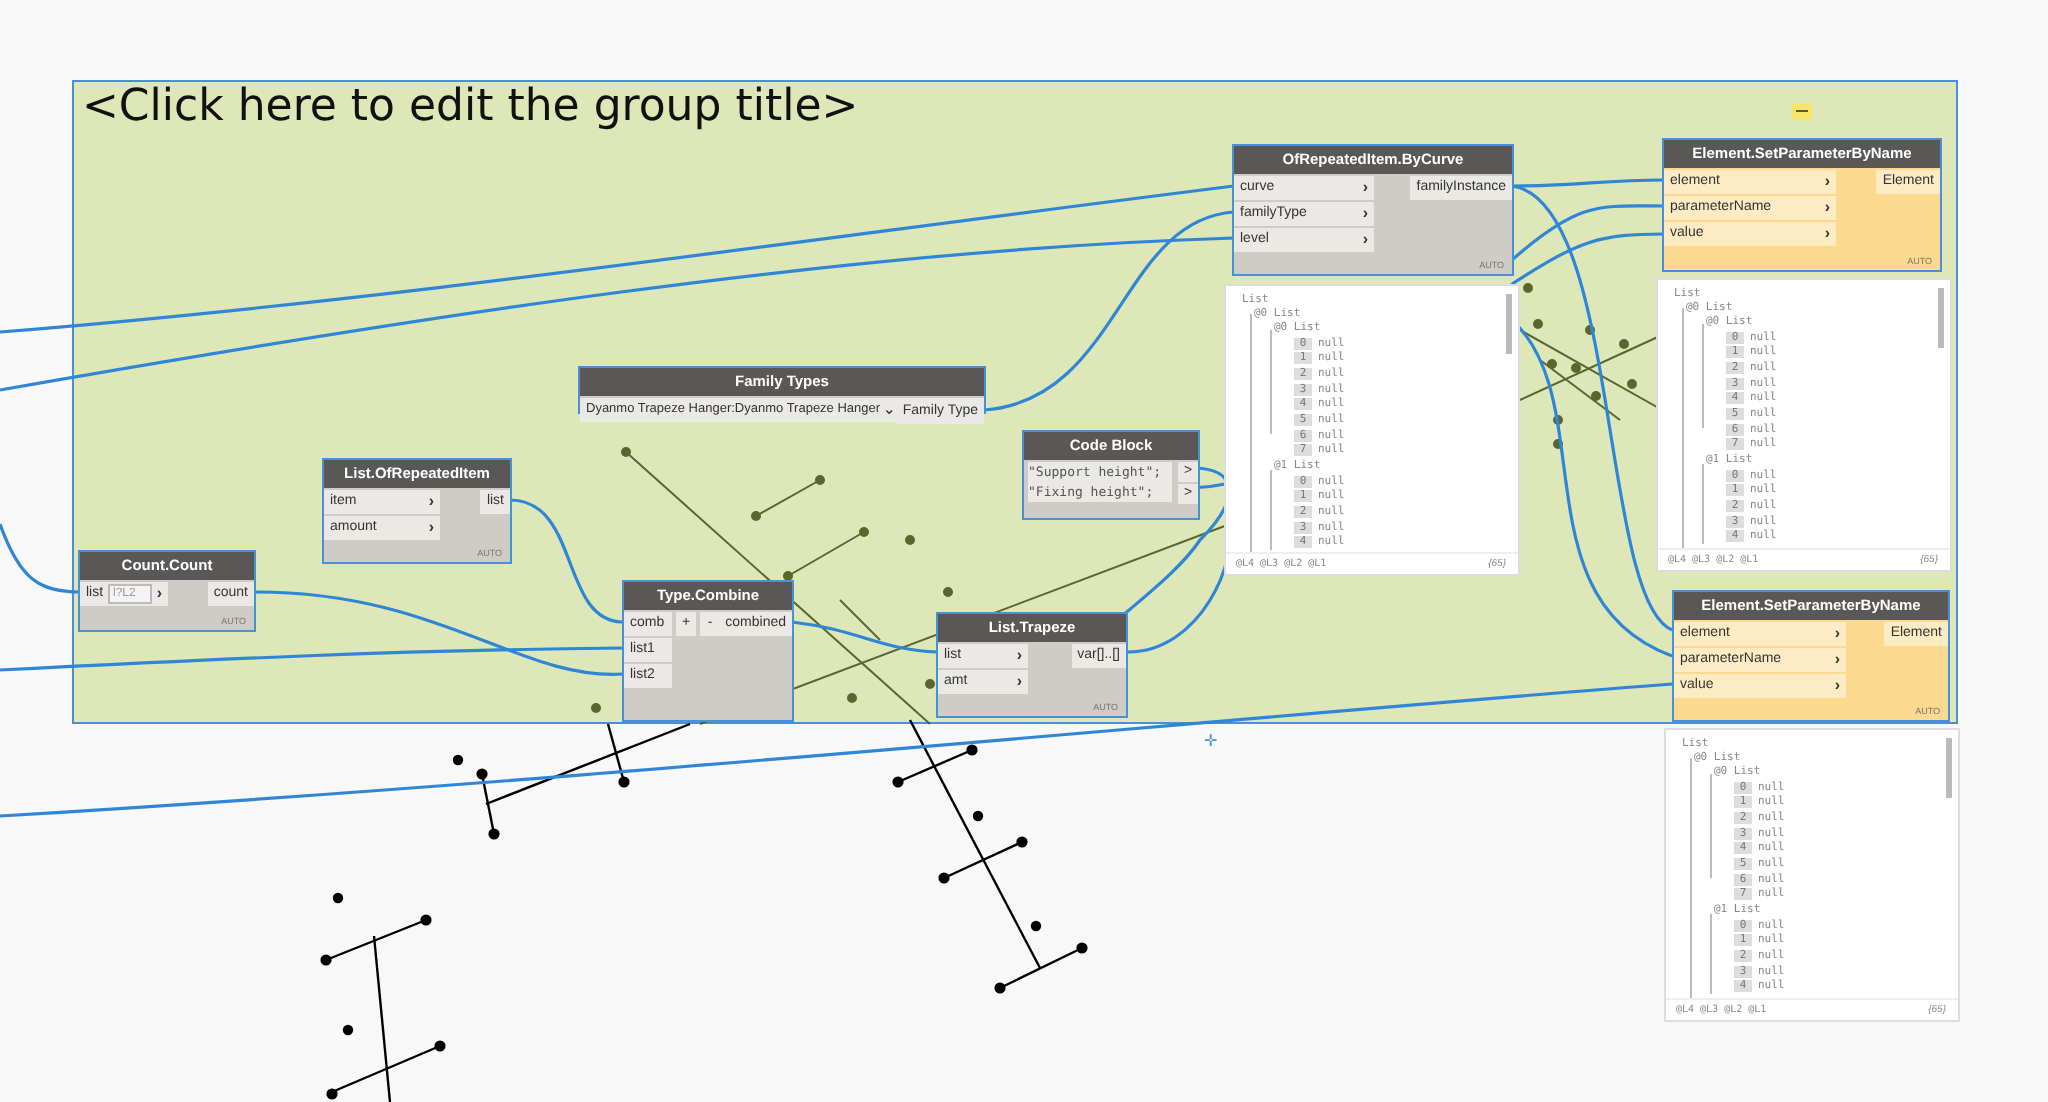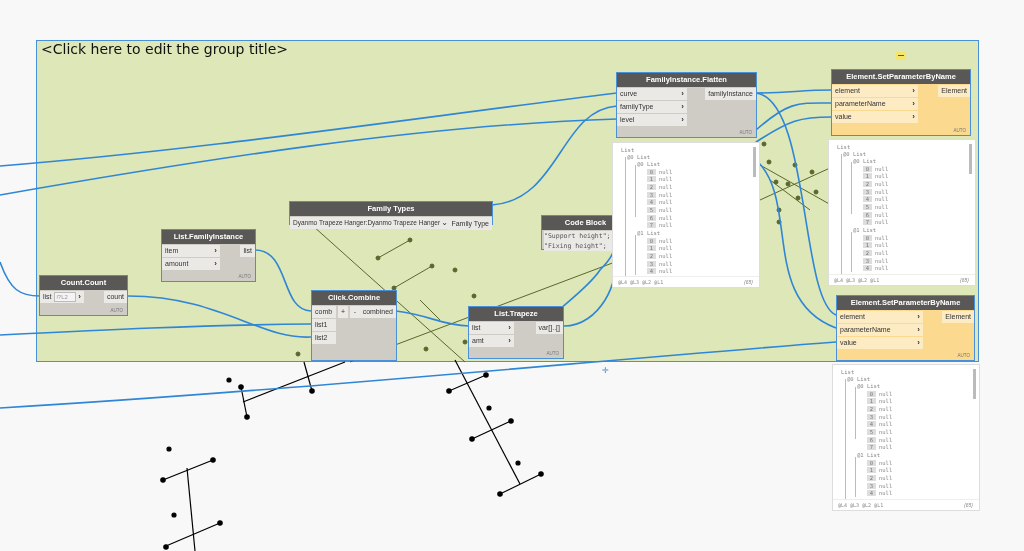--- a/index.html
+++ b/index.html
@@ -7,21 +7,21 @@
     width: 1024px; height: 551px; overflow: hidden; position: relative;
     background: #f8f8f8;
     font-family: "Liberation Sans", sans-serif;
   }
   #canvas { position: absolute; left: 0; top: 0; width: 1024px; height: 551px; }
   .group {
     position: absolute; left: 36px; top: 40px; width: 943px; height: 322px;
     background: #dde7b8; border: 1px solid #4a90d9; box-sizing: border-box;
   }
   .group-title {
-    position: absolute; left: 4px; top: 0px; font-size: 14px; color: #111;
+    position: absolute; left: 4px; top: 0px; font-size: 22px; color: #111;
     font-family: "DejaVu Sans", sans-serif; white-space: nowrap;
   }
   svg.wires { position: absolute; left: 0; top: 0; pointer-events: none; }
   .node {
     position: absolute; background: #cfccc6; border: 1px solid #4a90d9;
     box-sizing: border-box; font-size: 7px; color: #333;
   }
   .node.yellow { background: #fbd98e; }
   .node-header {
     background: #5a5856; color: #fff; font-weight: bold; text-align: center;
@@ -166,62 +166,62 @@
       <span class="dd-input">l?L2</span>
       <span class="chev">›</span>
     </div>
     <div class="port" style="right:0; top:15px;">
       <span>count</span>
     </div>
     <div class="auto">AUTO</div>
   </div>
 
   <div class="node" style="left:161px; top:229px; width:95px; height:53px;">
-    <div class="node-header">List.FamilyInstance</div>
+    <div class="node-header">List.OfRepeatedItem</div>
     <div class="port" style="left:0; top:15px; width:58px;">
       <span>item</span>
       <span class="chev">›</span>
     </div>
     <div class="port" style="left:0; top:28px; width:58px;">
       <span>amount</span>
       <span class="chev">›</span>
     </div>
     <div class="port" style="right:0; top:15px;">
       <span>list</span>
     </div>
     <div class="auto">AUTO</div>
   </div>
 
-  <div class="node" style="left:289px; top:201px; width:204px; height:24px;">
+  <div class="node" style="left:289px; top:183px; width:204px; height:24px;">
     <div class="node-header">Family Types</div>
     <div class="port" style="left:0; top:15px; width:161px; font-size:6.5px;">
       <span>Dyanmo Trapeze Hanger:Dyanmo Trapeze Hanger</span>
       <span class="chev" style="font-weight:normal;">⌄</span>
     </div>
     <div class="port" style="right:0; top:15px; height:13px; line-height:13px;">
       <span>Family Type</span>
     </div>
   </div>
 
-  <div class="node" style="left:541px; top:215px; width:89px; height:35px;">
+  <div class="node" style="left:511px; top:215px; width:89px; height:45px;">
     <div class="node-header">Code Block</div>
     <div style="position:absolute; left:2px; top:15px; width:72px; background:#ebe9e5; font-family:'DejaVu Sans Mono', monospace; font-size:6.5px; color:#555; line-height:10px;">
       <div>"Support height";</div>
       <div>"Fixing height";</div>
     </div>
     <div class="port" style="right:0; top:15px; height:10px; line-height:10px; width:10px;">
       <span>&gt;</span>
     </div>
     <div class="port" style="right:0; top:26px; height:10px; line-height:10px; width:10px;">
       <span>&gt;</span>
     </div>
   </div>
 
   <div class="node" style="left:311px; top:290px; width:86px; height:71px;">
-    <div class="node-header">Click.Combine</div>
+    <div class="node-header">Type.Combine</div>
     <div class="port" style="left:0; top:15px; width:24px;">
       <span>comb</span>
     </div>
     <div class="port" style="left:26px; top:15px; width:10px; text-align:center; padding:0;">
       <span>+</span>
     </div>
     <div class="port" style="left:38px; top:15px; width:10px; text-align:center; padding:0;">
       <span>-</span>
     </div>
     <div class="port" style="right:0; top:15px;">
@@ -245,21 +245,21 @@
       <span>amt</span>
       <span class="chev">›</span>
     </div>
     <div class="port" style="right:0; top:15px;">
       <span>var[]..[]</span>
     </div>
     <div class="auto">AUTO</div>
   </div>
 
   <div class="node" style="left:616px; top:72px; width:141px; height:66px;">
-    <div class="node-header">FamilyInstance.Flatten</div>
+    <div class="node-header">OfRepeatedItem.ByCurve</div>
     <div class="port" style="left:0; top:15px; width:70px;">
       <span>curve</span>
       <span class="chev">›</span>
     </div>
     <div class="port" style="left:0; top:28px; width:70px;">
       <span>familyType</span>
       <span class="chev">›</span>
     </div>
     <div class="port" style="left:0; top:41px; width:70px;">
       <span>level</span>

